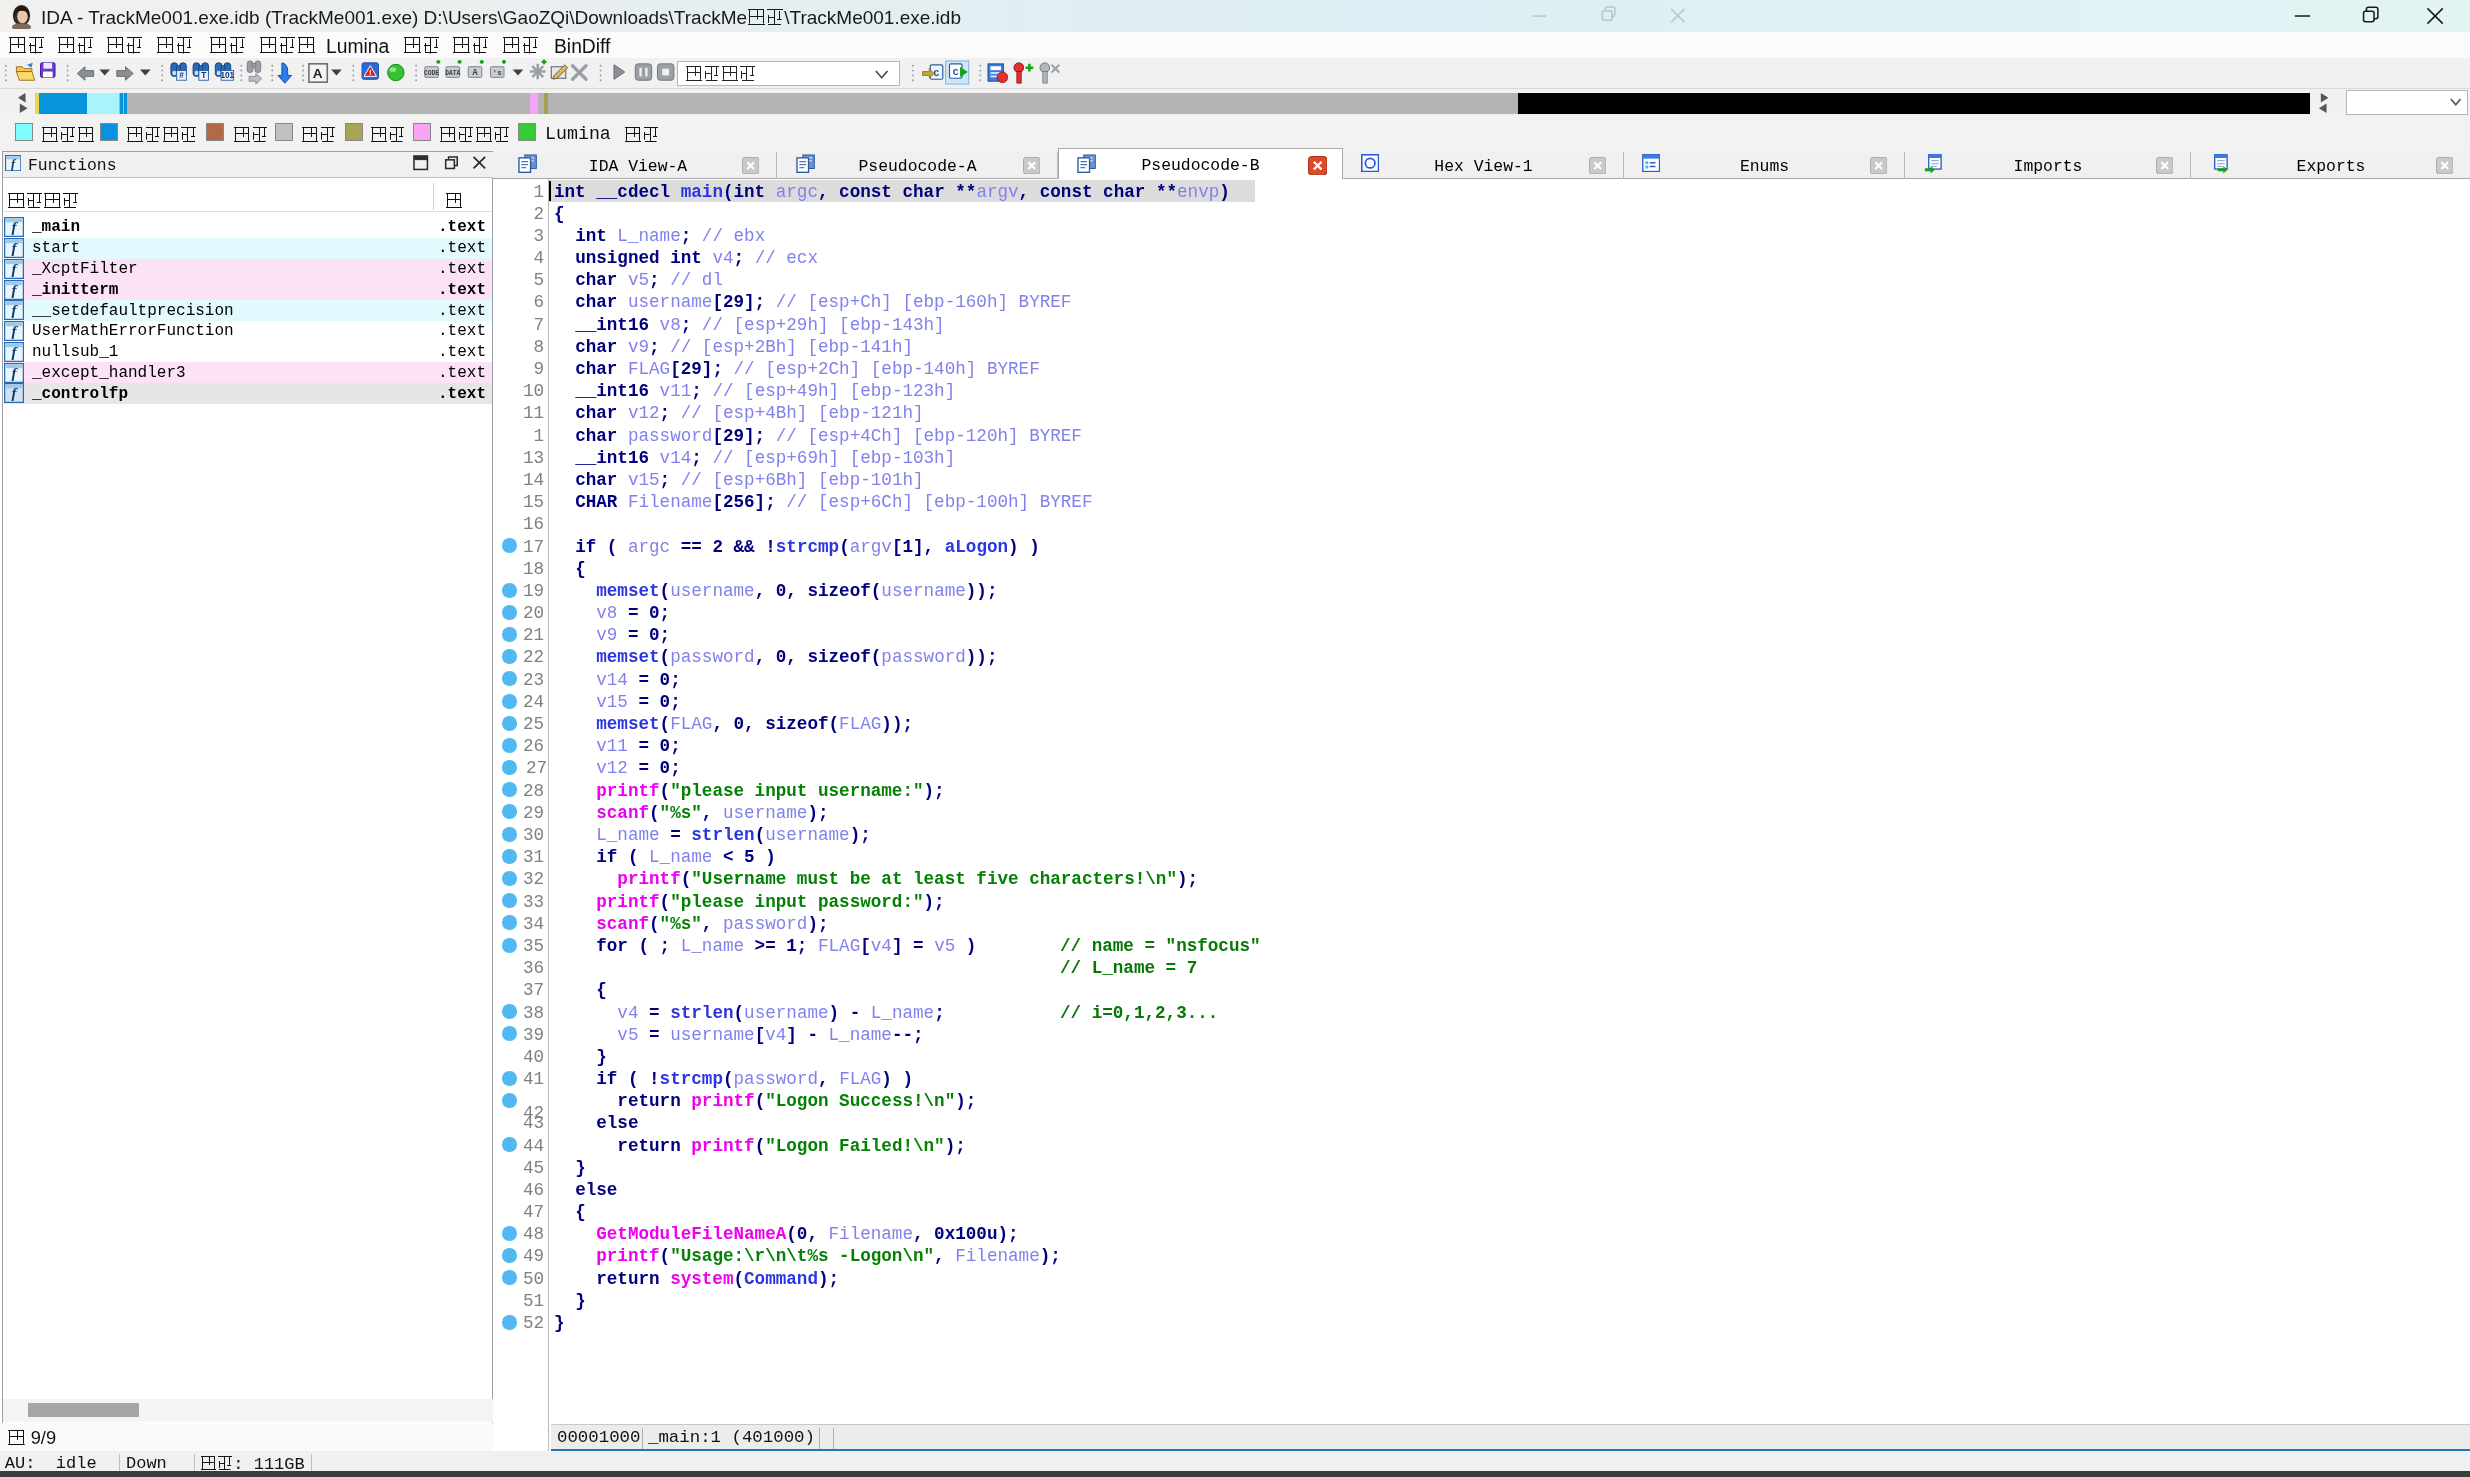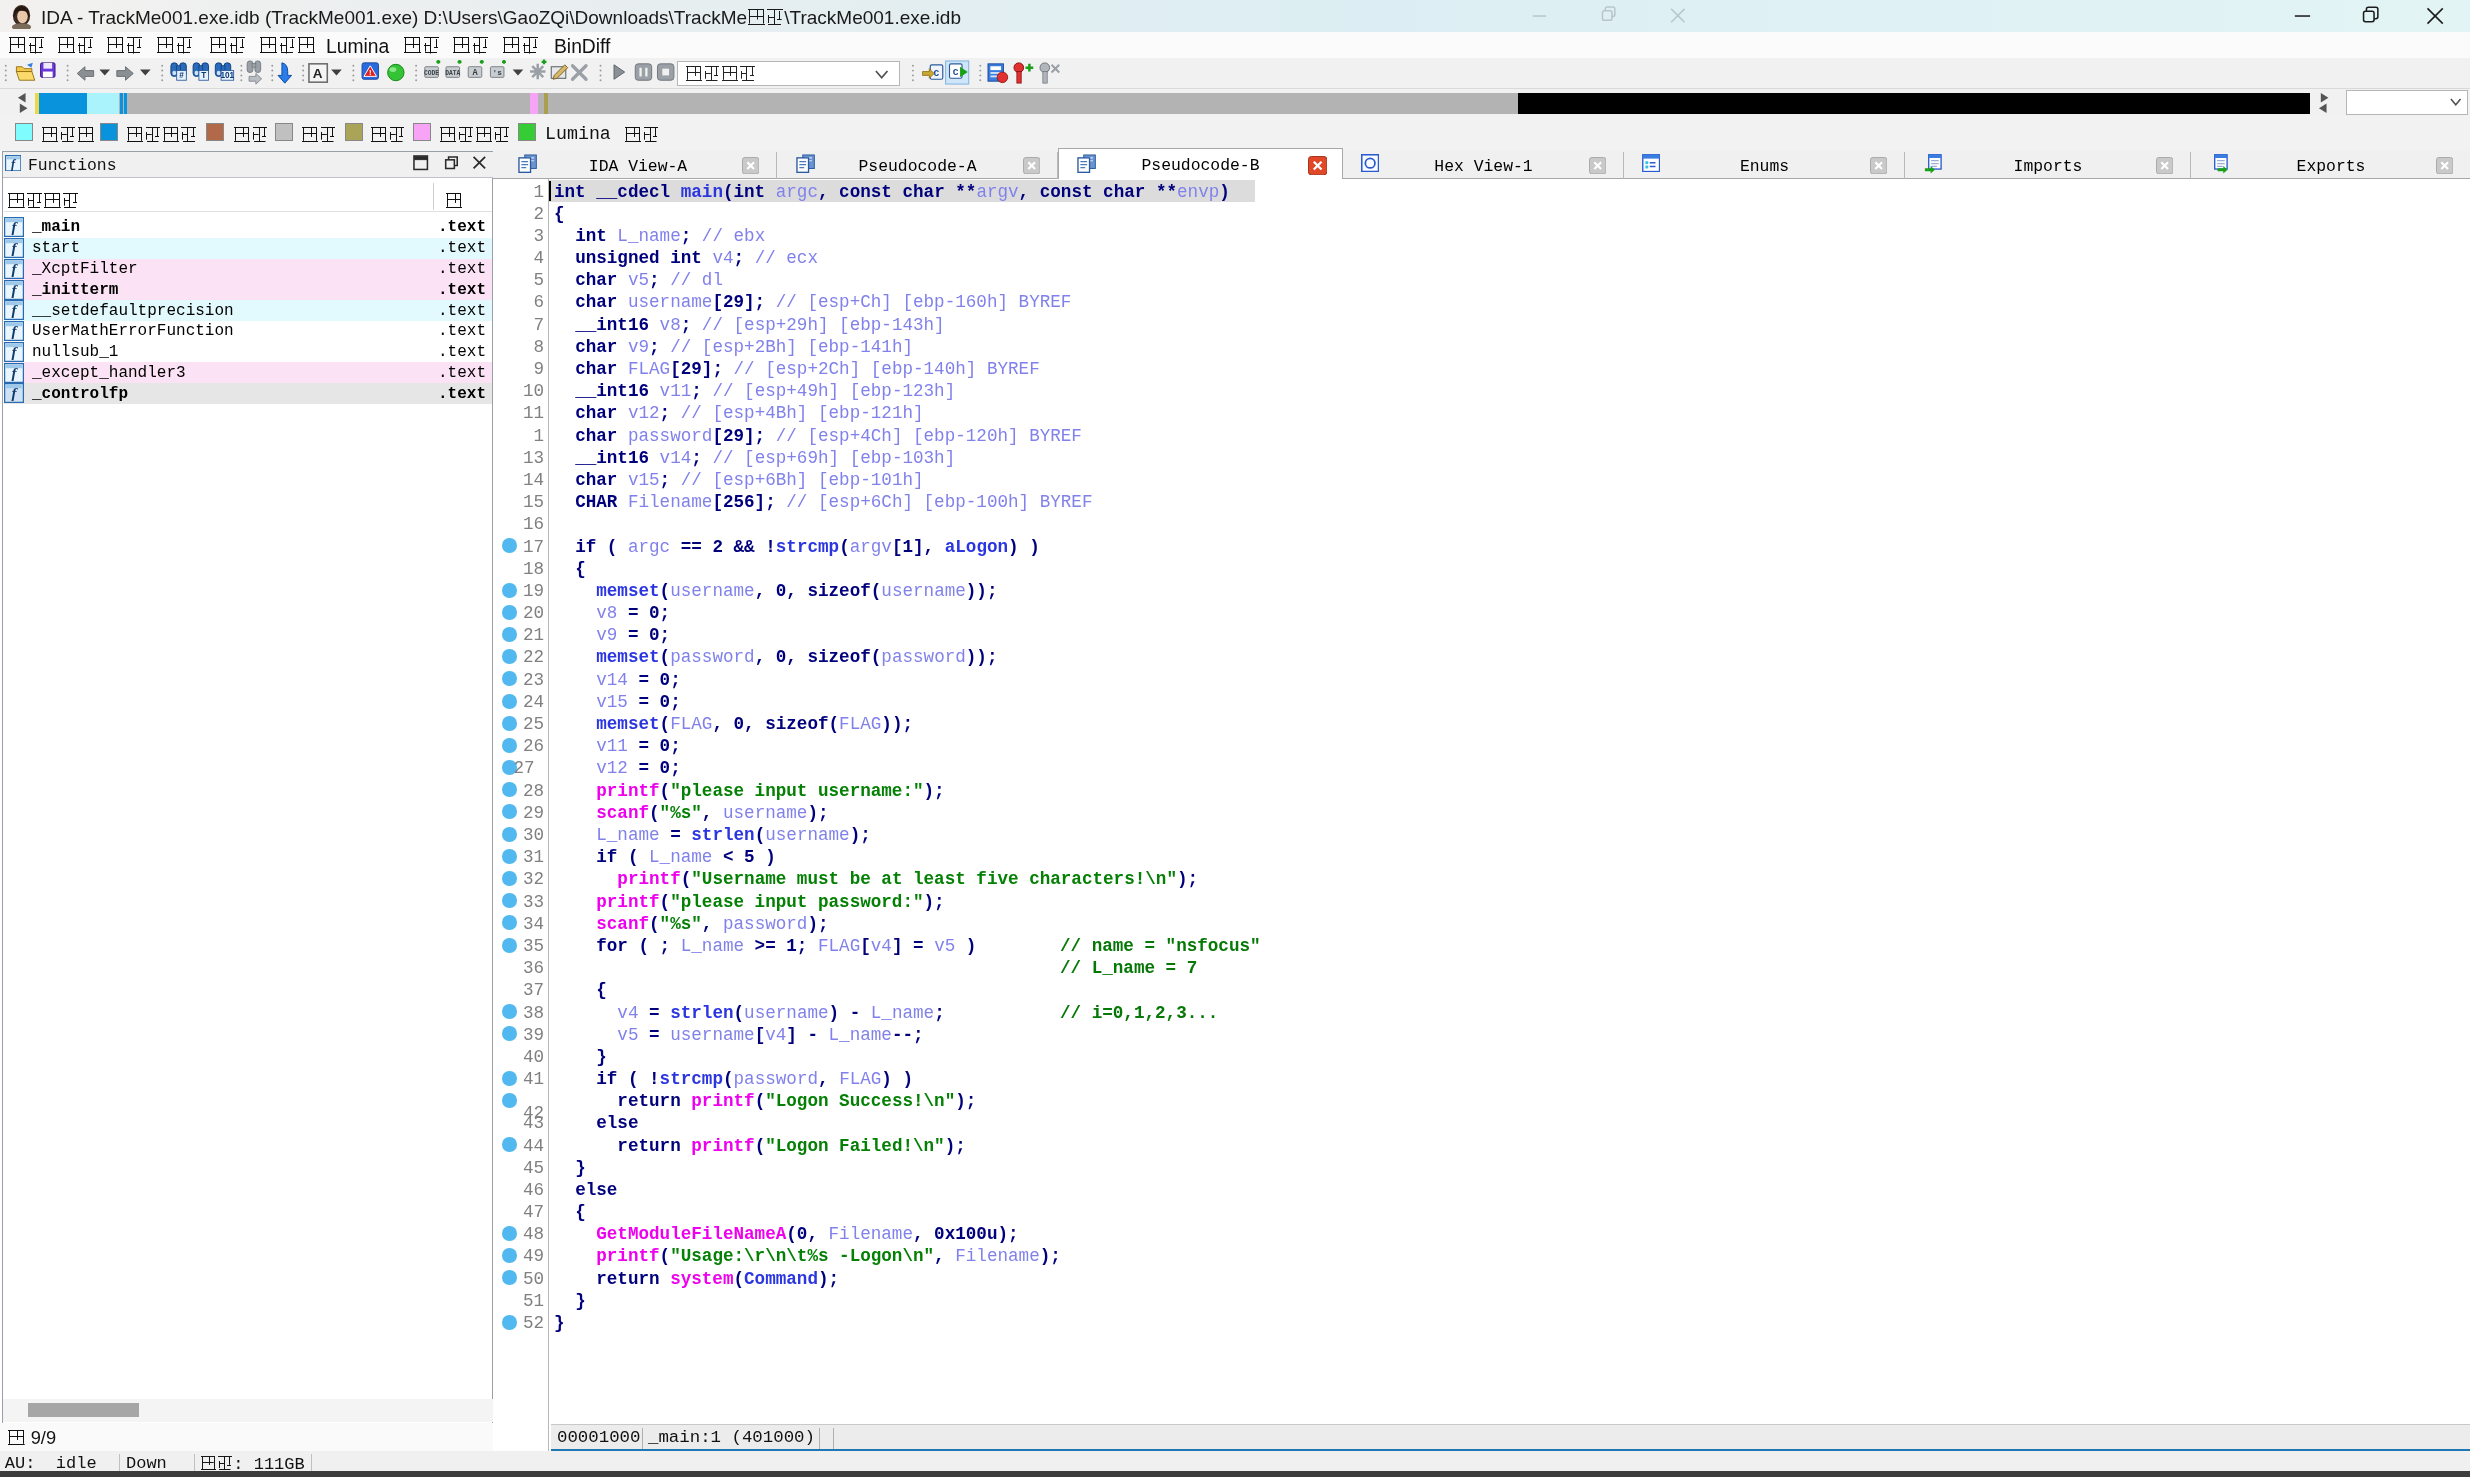--- a/index.html
+++ b/index.html
@@ -497,21 +497,21 @@
 <div class="abs" style="left:502px;top:694px;width:14.5px;height:14.5px;border-radius:50%;background:#52b9f0;"></div>
 <div class="abs" style="left:476px;top:692px;width:68px;text-align:right;"><span class="lnum">24</span></div>
 <div class="abs" style="left:554px;top:692px;"><span class="code">    <span class="l">v15</span><span class="k"> = 0;</span></span></div>
 <div class="abs" style="left:502px;top:716px;width:14.5px;height:14.5px;border-radius:50%;background:#52b9f0;"></div>
 <div class="abs" style="left:476px;top:714px;width:68px;text-align:right;"><span class="lnum">25</span></div>
 <div class="abs" style="left:554px;top:714px;"><span class="code">    <span class="c">memset</span><span class="k">(</span><span class="l">FLAG</span><span class="k">, 0, </span><span class="k">sizeof</span><span class="k">(</span><span class="l">FLAG</span><span class="k">));</span></span></div>
 <div class="abs" style="left:502px;top:738px;width:14.5px;height:14.5px;border-radius:50%;background:#52b9f0;"></div>
 <div class="abs" style="left:476px;top:736px;width:68px;text-align:right;"><span class="lnum">26</span></div>
 <div class="abs" style="left:554px;top:736px;"><span class="code">    <span class="l">v11</span><span class="k"> = 0;</span></span></div>
 <div class="abs" style="left:502px;top:760px;width:14.5px;height:14.5px;border-radius:50%;background:#52b9f0;"></div>
-<div class="abs" style="left:490px;top:758px;width:68px;text-align:center;"><span class="lnum">27</span></div>
+<div class="abs" style="left:479px;top:758px;width:68px;text-align:right;"><span class="lnum">27</span></div>
 <div class="abs" style="left:554px;top:758px;"><span class="code">    <span class="l">v12</span><span class="k"> = 0;</span></span></div>
 <div class="abs" style="left:502px;top:782px;width:14.5px;height:14.5px;border-radius:50%;background:#52b9f0;"></div>
 <div class="abs" style="left:476px;top:781px;width:68px;text-align:right;"><span class="lnum">28</span></div>
 <div class="abs" style="left:554px;top:781px;"><span class="code">    <span class="m">printf</span><span class="k">(</span><span class="s">"please input username:"</span><span class="k">);</span></span></div>
 <div class="abs" style="left:502px;top:804px;width:14.5px;height:14.5px;border-radius:50%;background:#52b9f0;"></div>
 <div class="abs" style="left:476px;top:803px;width:68px;text-align:right;"><span class="lnum">29</span></div>
 <div class="abs" style="left:554px;top:803px;"><span class="code">    <span class="m">scanf</span><span class="k">(</span><span class="s">"%s"</span><span class="k">, </span><span class="l">username</span><span class="k">);</span></span></div>
 <div class="abs" style="left:502px;top:827px;width:14.5px;height:14.5px;border-radius:50%;background:#52b9f0;"></div>
 <div class="abs" style="left:476px;top:825px;width:68px;text-align:right;"><span class="lnum">30</span></div>
 <div class="abs" style="left:554px;top:825px;"><span class="code">    <span class="l">L_name</span><span class="k"> = </span><span class="c">strlen</span><span class="k">(</span><span class="l">username</span><span class="k">);</span></span></div>

